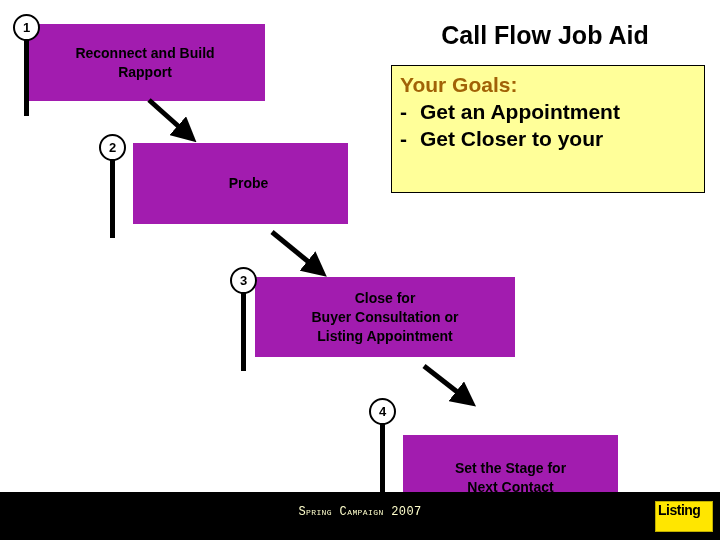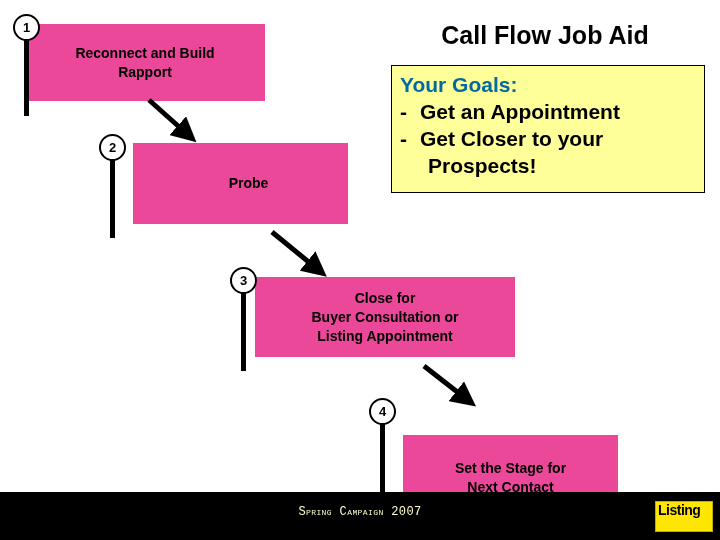--- a/index.html
+++ b/index.html
@@ -44,21 +44,21 @@
     background: #ffff99;
     border: 1.5px solid #000000;
     box-sizing: border-box;
   }
   .goals-inner {
     padding: 5px 0 0 8px;
   }
   .goals-title {
     font-size: 21px;
     font-weight: bold;
-    color: #0369a1;
+    color: #a16207;
     line-height: 27px;
     white-space: nowrap;
   }
   .goal-line {
     font-size: 21px;
     font-weight: bold;
     color: #000000;
     line-height: 27px;
     white-space: nowrap;
     display: flex;
@@ -74,21 +74,21 @@
     padding-left: 28px;
     font-size: 21px;
     font-weight: bold;
     line-height: 27px;
     white-space: nowrap;
   }
 
   
   .step-box {
     position: absolute;
-    background: #ec4899;
+    background: #a21caf;
     display: flex;
     align-items: center;
     justify-content: flex-end;
     text-align: center;
     color: #000000;
     font-weight: bold;
     box-sizing: border-box;
   }
   .step-box .label {
     width: 100%;
@@ -212,21 +212,20 @@
     <div class="goals-inner">
       <div class="goals-title">Your Goals:</div>
       <div class="goal-line">
         <span class="goal-dash">-</span>
         <span class="goal-text">Get an Appointment</span>
       </div>
       <div class="goal-line">
         <span class="goal-dash">-</span>
         <span class="goal-text">Get Closer to your</span>
       </div>
-      <div class="goal-cont">Prospects!</div>
     </div>
   </div>
 
   <div class="step-box" id="box1">
     <div class="label" style="white-space:pre-line">Reconnect and Build
 Rapport</div>
   </div>
   <div class="step-box" id="box2">
     <div class="label" style="white-space:pre-line">Probe</div>
   </div>

